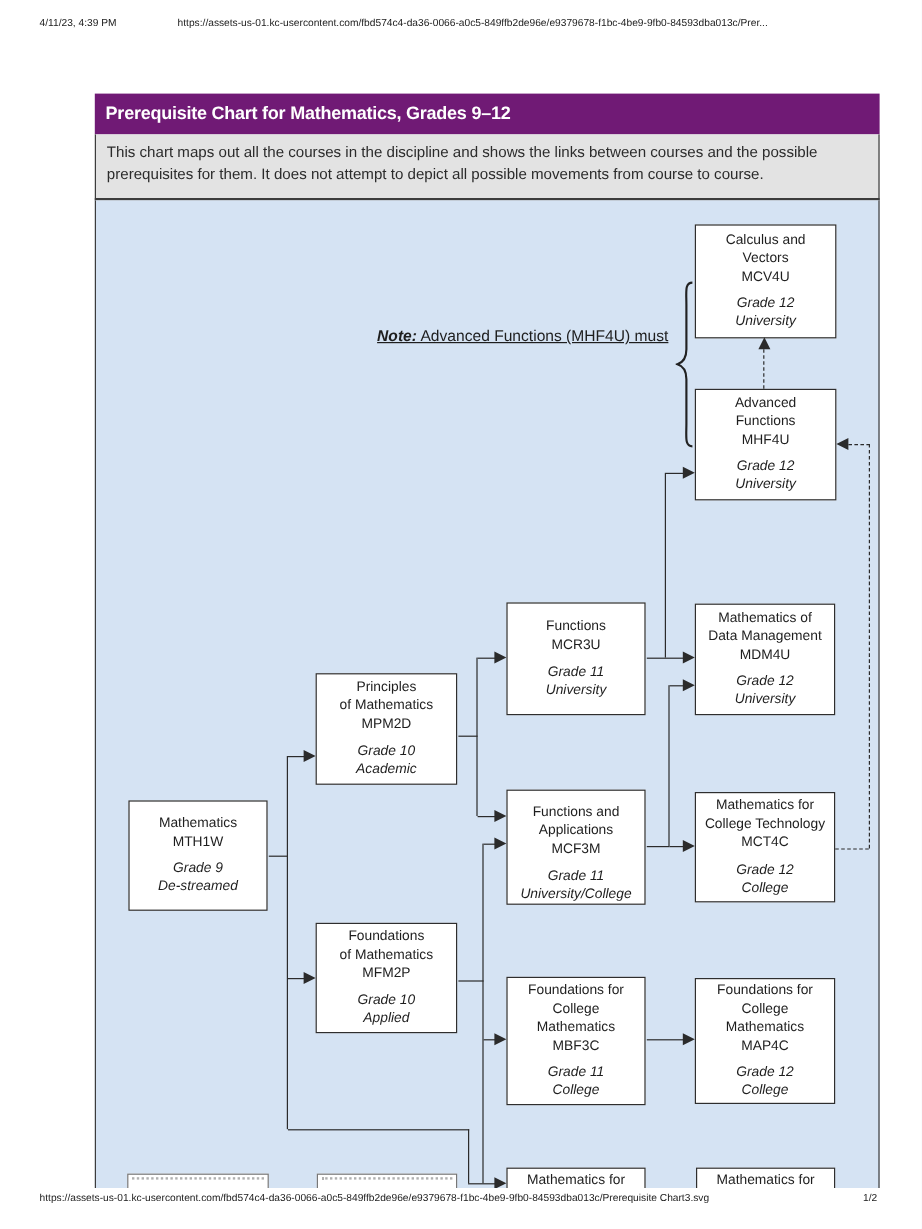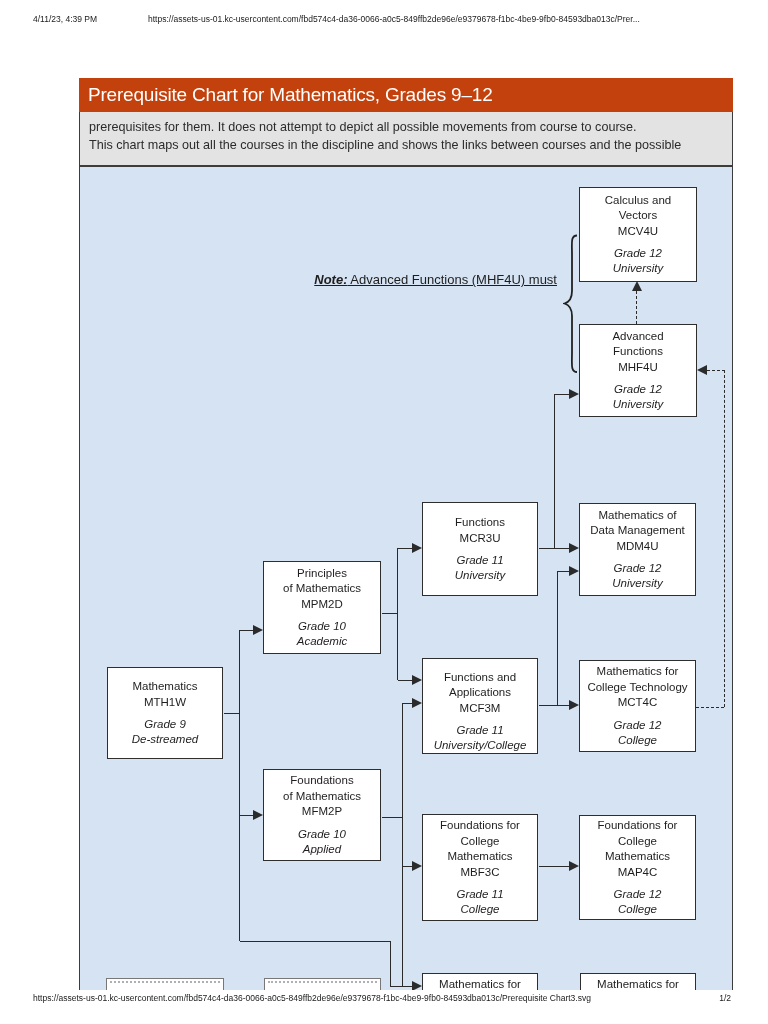--- a/index.html
+++ b/index.html
@@ -5,22 +5,22 @@
   * { margin:0; padding:0; box-sizing:border-box; }
   html,body { width:768px; height:1024px; background:#ffffff;
               font-family:"Liberation Sans", sans-serif; color:#1e1e1e; }
   #page { position:relative; width:768px; height:1024px; overflow:hidden; background:#fff; }
 
   
   .print-text { position:absolute; font-size:8.5px; color:#1a1a1a; white-space:nowrap; }
 
   
   #chart-frame { position:absolute; left:79px; top:78px; width:654px; }
-  #title-bar { height:34px; background:#c2410c; color:#ffffff; font-weight:normal;
-               font-size:19px; line-height:34px; padding-left:9px; letter-spacing:-0.2px; }
+  #title-bar { height:34px; background:#701a75; color:#ffffff; font-weight:bold;
+               font-size:15px; line-height:34px; padding-left:9px; letter-spacing:-0.2px; }
   #subtitle-band { height:55px; background:#e3e3e3; border-left:1.5px solid #3c3c3c;
                    border-right:1.5px solid #3c3c3c; border-bottom:2.5px solid #3c3c3c;
                    padding:7px 0 0 9px; }
   #subtitle-band .sub-line { font-size:12.6px; line-height:17.5px; color:#2b2b2b; }
   #diagram { position:relative; height:823px; background:#d5e3f3;
              border-left:1.5px solid #3c3c3c; border-right:1.5px solid #3c3c3c; overflow:hidden; }
 
   
   .course { position:absolute; background:#ffffff; border:1.4px solid #2e2e2e;
             display:flex; flex-direction:column; align-items:center; justify-content:center;
@@ -54,22 +54,22 @@
 <div id="page">
 
   <div class="print-text" style="left:33px; top:14px;">4/11/23, 4:39 PM</div>
   <div class="print-text" style="left:148px; top:14px;">https://assets-us-01.kc-usercontent.com/fbd574c4-da36-0066-a0c5-849ffb2de96e/e9379678-f1bc-4be9-9fb0-84593dba013c/Prer...</div>
 
   <div id="chart-frame">
     <div id="title-bar">
       <span>Prerequisite Chart for Mathematics, Grades 9–12</span>
     </div>
     <div id="subtitle-band">
+      <div class="sub-line">This chart maps out all the courses in the discipline and shows the links between courses and the possible</div>
       <div class="sub-line">prerequisites for them. It does not attempt to depict all possible movements from course to course.</div>
-      <div class="sub-line">This chart maps out all the courses in the discipline and shows the links between courses and the possible</div>
     </div>
 
     <div id="diagram">
 
       <div id="note">
         <div class="note-line">
           <span class="note-label">Note:</span><span> Advanced Functions (MHF4U) must</span>
         </div>
       </div>
       <svg id="brace" width="16" height="140" viewBox="0 0 16 140">

